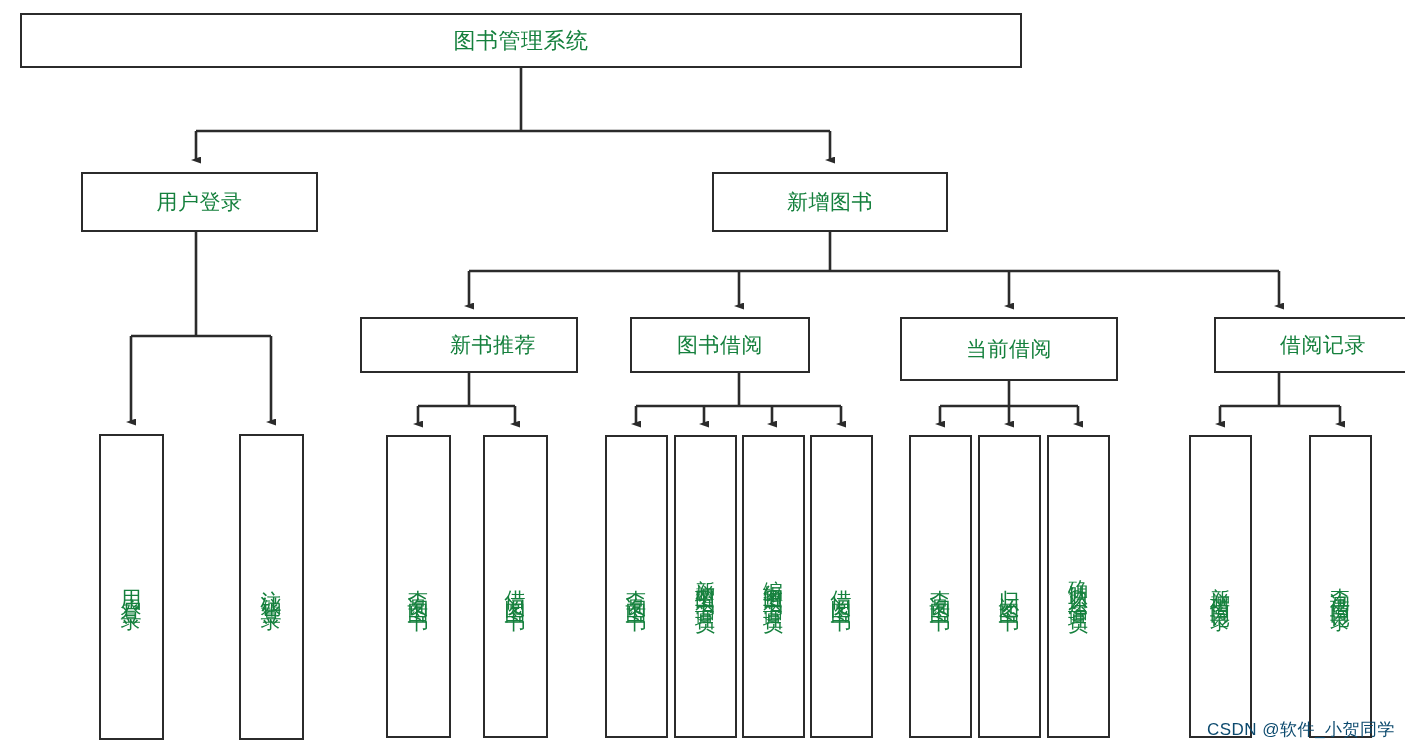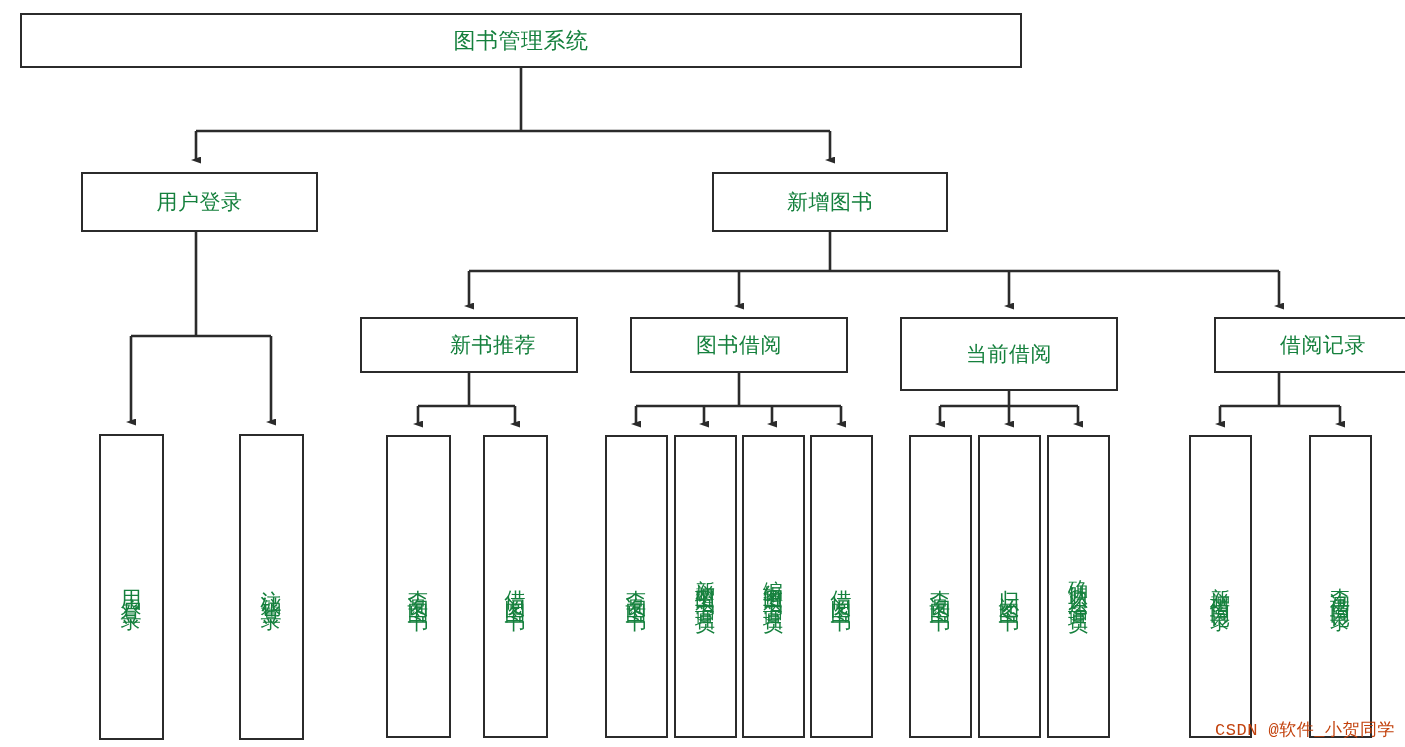--- a/index.html
+++ b/index.html
@@ -64,25 +64,24 @@
   }
   .node.vertical.tight .node-label {
     letter-spacing: 5px;
     font-size: 20px;
   }
   .watermark {
     position: absolute;
     right: 10px;
     bottom: 6px;
     font-size: 17px;
-    color: #c2410c;
+    color: #0c4a6e;
     letter-spacing: 0.5px;
     white-space: nowrap;
     user-select: none;
-    font-family: Liberation Mono, monospace;
   }
 </style>
 </head>
 <body>
 
 <div id="diagram-root">
 
   <svg class="edges" viewBox="0 0 1405 747">
     <defs>
       <marker id="arrowhead" markerWidth="9" markerHeight="10" refX="3.4" refY="5" orient="auto" markerUnits="userSpaceOnUse">
@@ -140,24 +139,24 @@
   <div class="node horizontal" style="left:81px; top:172px; width:237px; height:60px;">
     <span class="node-label">用户登录</span>
   </div>
   <div class="node horizontal" style="left:712px; top:172px; width:236px; height:60px;">
     <span class="node-label">新增图书</span>
   </div>
 
   <div class="node horizontal" style="left:360px; top:317px; width:218px; height:56px;padding-left:48px;">
     <span class="node-label">新书推荐</span>
   </div>
-  <div class="node horizontal" style="left:630px; top:317px; width:218px; height:56px;">
+  <div class="node horizontal" style="left:630px; top:317px; width:180px; height:56px;">
     <span class="node-label">图书借阅</span>
   </div>
-  <div class="node horizontal" style="left:900px; top:317px; width:218px; height:74px;">
+  <div class="node horizontal" style="left:900px; top:317px; width:218px; height:64px;">
     <span class="node-label">当前借阅</span>
   </div>
   <div class="node horizontal" style="left:1170px; top:317px; width:218px; height:56px;margin-left:44px;">
     <span class="node-label">借阅记录</span>
   </div>
 
   <div class="node vertical" style="left:99px; top:434px; width:65px; height:306px;">
     <span class="node-label">用户登录</span>
   </div>
   <div class="node vertical" style="left:239px; top:434px; width:65px; height:306px;">

